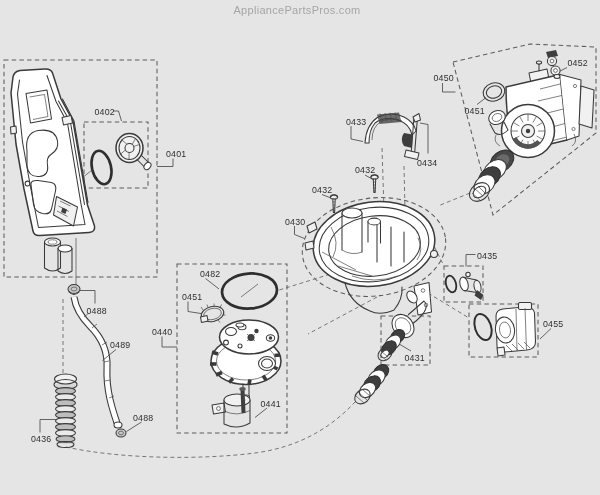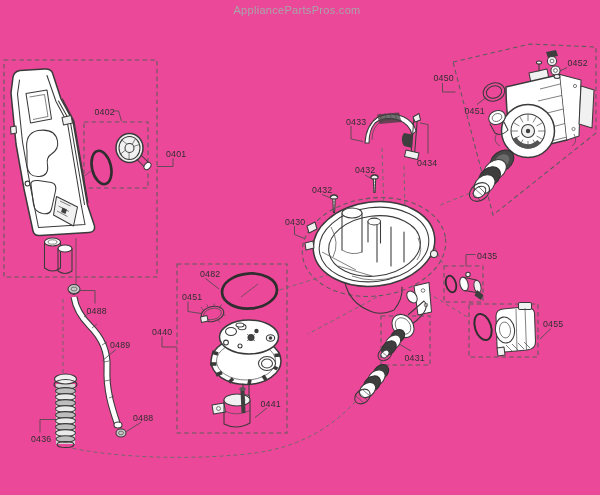--- a/index.html
+++ b/index.html
@@ -1,16 +1,16 @@
 <!DOCTYPE html>
 <html><head>
 <meta charset="utf-8">
 <style>
   html,body{margin:0;padding:0;background:#fff;}
-  #stage{position:relative;width:600px;height:495px;background:#ec4899;overflow:hidden;
+  #stage{position:relative;width:600px;height:495px;background:#e5e5e5;overflow:hidden;
          font-family:"Liberation Sans", sans-serif;}
   svg{display:block;}
   .brand{font-family:"Liberation Sans", sans-serif;font-size:11px;fill:#a6a6aa;letter-spacing:.3px;}
   .lbl{font-family:"Liberation Sans", sans-serif;font-size:8.8px;fill:#2f2f2f;letter-spacing:.2px;}
   .ln{stroke:#3a3a3a;fill:none;stroke-width:1.05;stroke-linecap:round;stroke-linejoin:round;}
   .ln2{stroke:#3a3a3a;fill:none;stroke-width:1.5;stroke-linecap:round;stroke-linejoin:round;}
   .thin{stroke:#4a4a4a;fill:none;stroke-width:.7;}
   .dashbox{stroke:#5c5c5c;fill:none;stroke-width:1.05;stroke-dasharray:4.5 3.2;}
   .dashln{stroke:#6a6a6a;fill:none;stroke-width:.9;stroke-dasharray:4 3;}
   .leader{stroke:#4a4a4a;fill:none;stroke-width:.85;}

